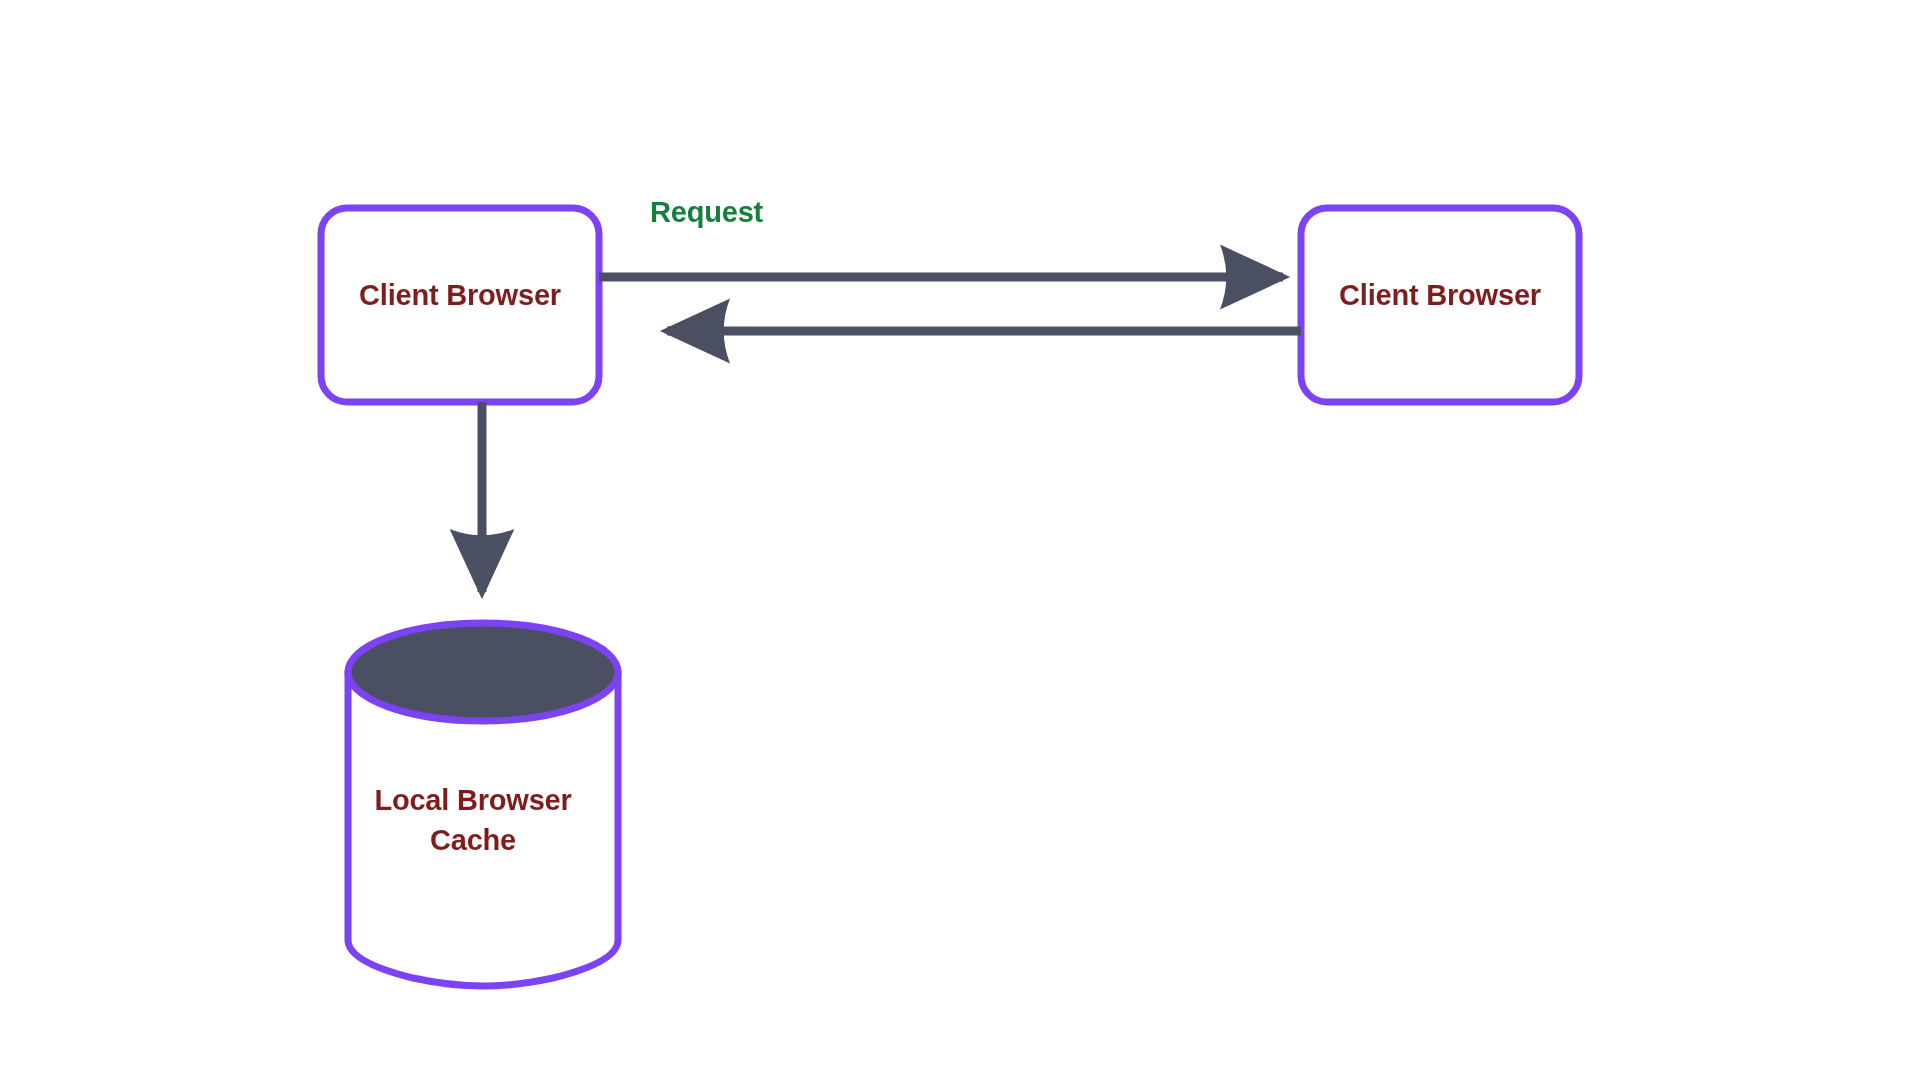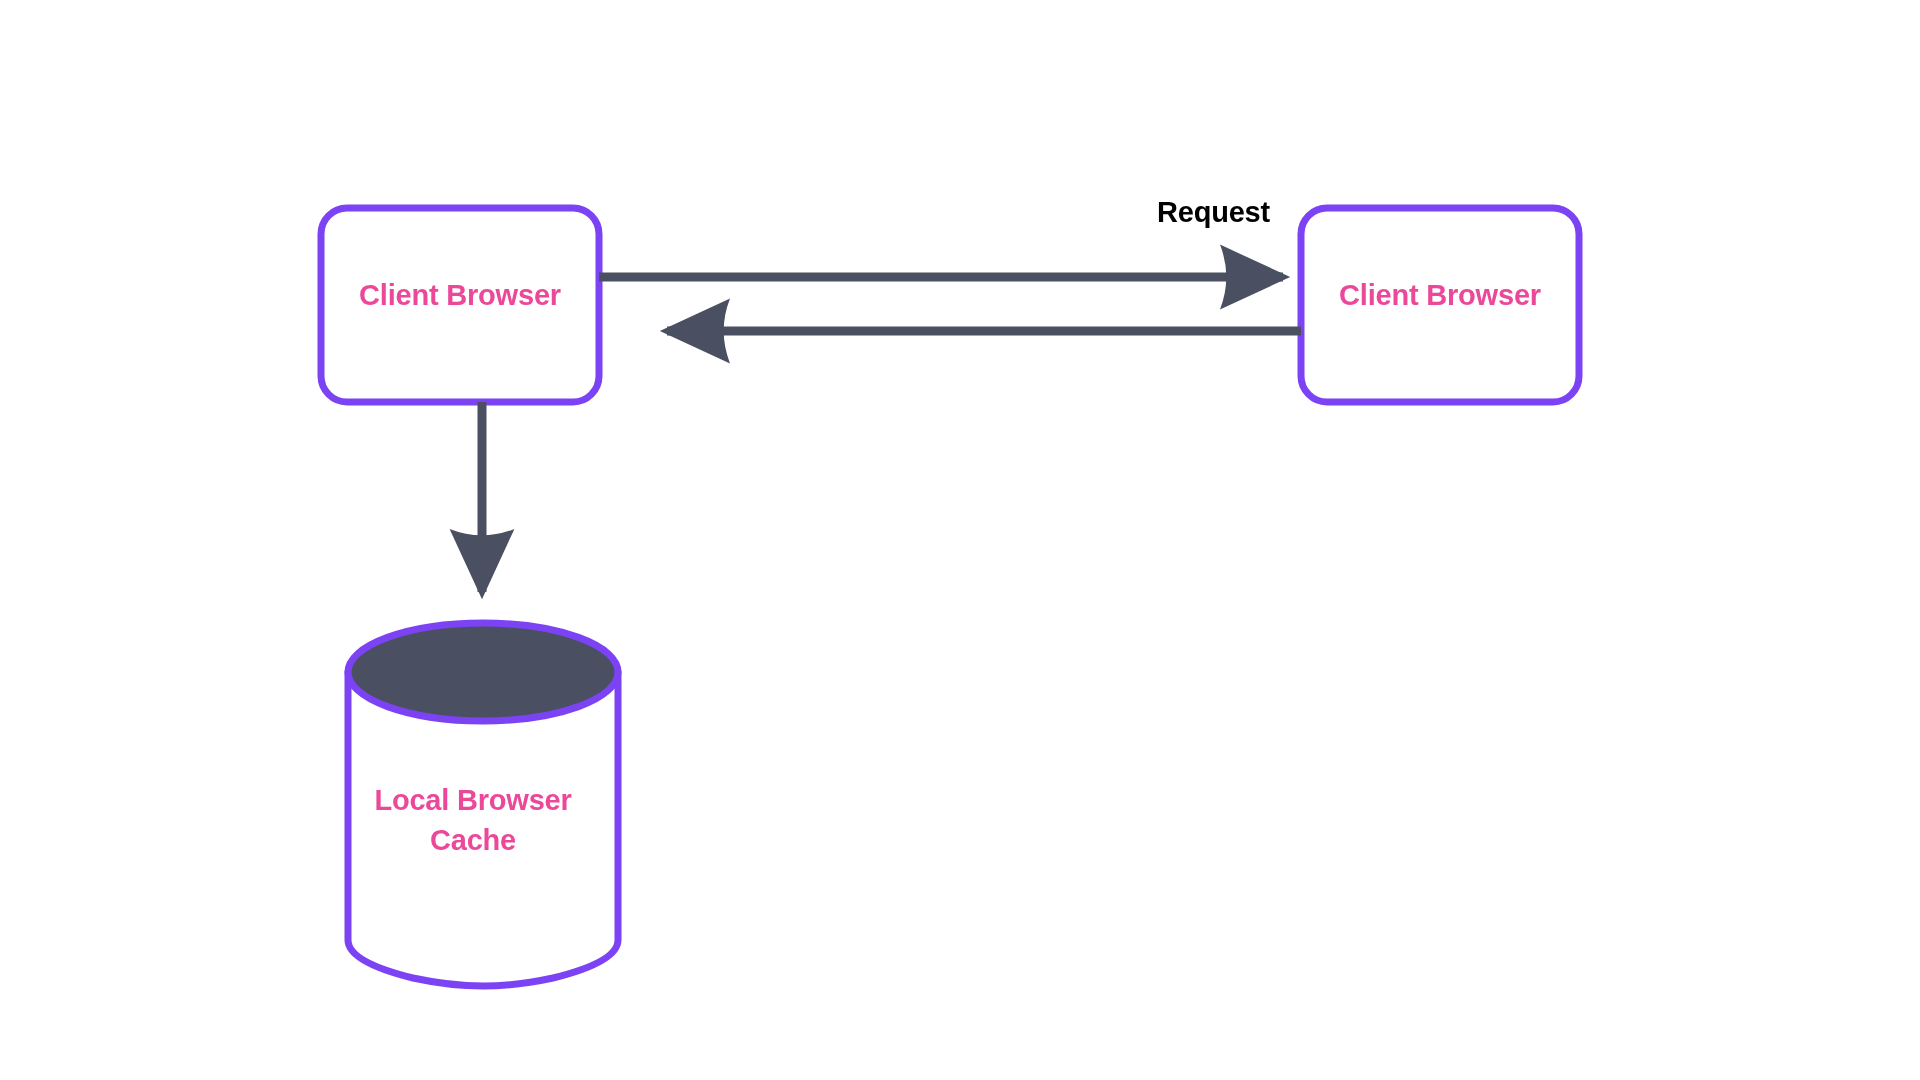--- a/index.html
+++ b/index.html
@@ -23,33 +23,33 @@
     position: absolute;
     top: 0;
     left: 0;
     width: 1920px;
     height: 1080px;
     display: block;
   }
   .node-label {
     position: absolute;
     text-align: center;
-    color: #ec4899;
+    color: #7f1d1d;
     font-family: "Liberation Sans", sans-serif;
     font-weight: bold;
     font-size: 29px;
     line-height: 40px;
     letter-spacing: -0.2px;
     white-space: pre-line;
     pointer-events: none;
   }
   .edge-label {
     position: absolute;
-    text-align: right;
-    color: #000000;
+    text-align: left;
+    color: #15803d;
     font-family: "Liberation Sans", sans-serif;
     font-weight: bold;
     font-size: 29px;
     line-height: 40px;
     letter-spacing: -0.2px;
     white-space: pre-line;
     pointer-events: none;
   }
   
   #label-client-left {

